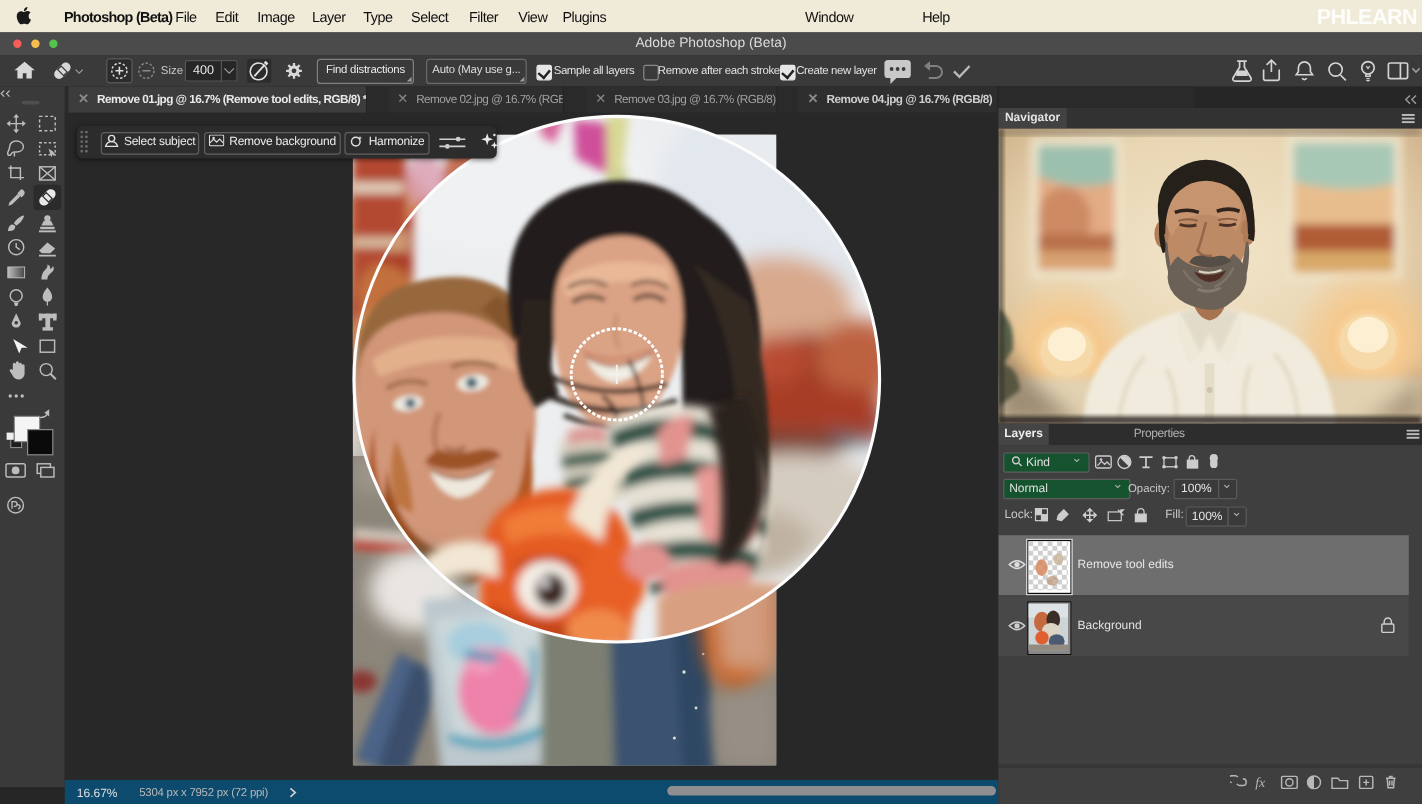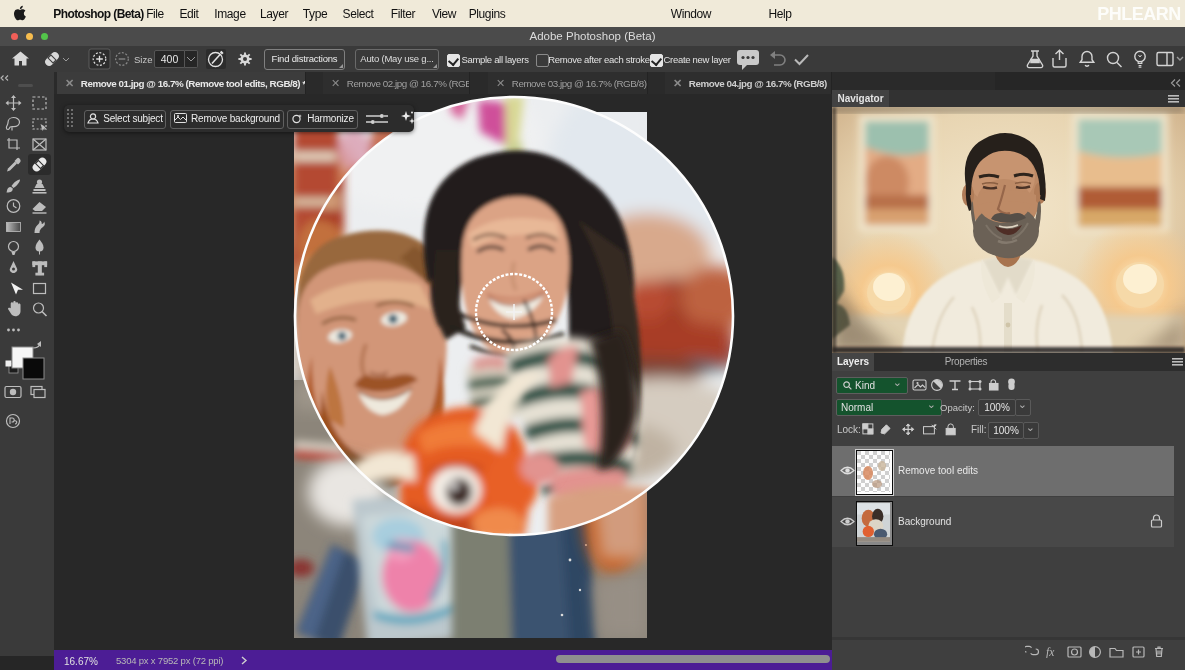--- a/index.html
+++ b/index.html
@@ -33,21 +33,21 @@
   .psdrop{height:15px;background:#14532d;border:1px solid #5e5e5e;border-radius:2px;color:#e0e0e0;
      font-size:10px;line-height:15px;padding-left:4px;}
   .psval{height:15px;background:#3a3a3a;border:1px solid #5a5a5a;border-radius:2px;color:#e6e6e6;
      font-size:10px;line-height:15px;text-align:center;}
   .dar{position:absolute;right:5px;top:-3px;color:#b0b0b0;font-size:11px;}
   
   #toolbar{left:0;top:72px;width:54px;height:584px;background:#3a3a3a;}
   
   #canvas{left:54px;top:94px;width:778px;height:556px;background:#282828;}
   
-  #statusbar{left:54px;top:650px;width:778px;height:20px;background:#4c1d95;color:#d8d8d8;font-size:10.5px;}
+  #statusbar{left:54px;top:650px;width:778px;height:20px;background:#0c4a6e;color:#d8d8d8;font-size:10.5px;}
   
   #rightdock{left:832px;top:90px;width:353px;height:580px;background:#3f3f3f;overflow:hidden;}
 </style>
 </head>
 <body>
 <div class="abs" id="menubar">
   <svg class="abs" style="left:13px;top:5px;" width="13" height="16" viewBox="0 0 13.4 16.4">
     <path fill="#1a1a1a" d="M11.2 8.7c0-1.9 1.55-2.8 1.62-2.85-.88-1.3-2.26-1.48-2.75-1.5-1.17-.12-2.28.69-2.87.69-.59 0-1.5-.67-2.47-.65-1.27.02-2.44.74-3.1 1.88-1.32 2.29-.34 5.68.95 7.54.63.91 1.38 1.93 2.36 1.9.95-.04 1.31-.61 2.46-.61s1.47.61 2.47.59c1.02-.02 1.67-.93 2.29-1.84.72-1.05 1.02-2.07 1.03-2.12-.02-.01-1.98-.76-2-3.03z"></path>
     <path fill="#1a1a1a" d="M9.35 3.1c.52-.63.87-1.5.78-2.37-.75.03-1.66.5-2.2 1.13-.48.56-.9 1.45-.79 2.3.84.07 1.69-.42 2.21-1.06z"></path>
   </svg>

